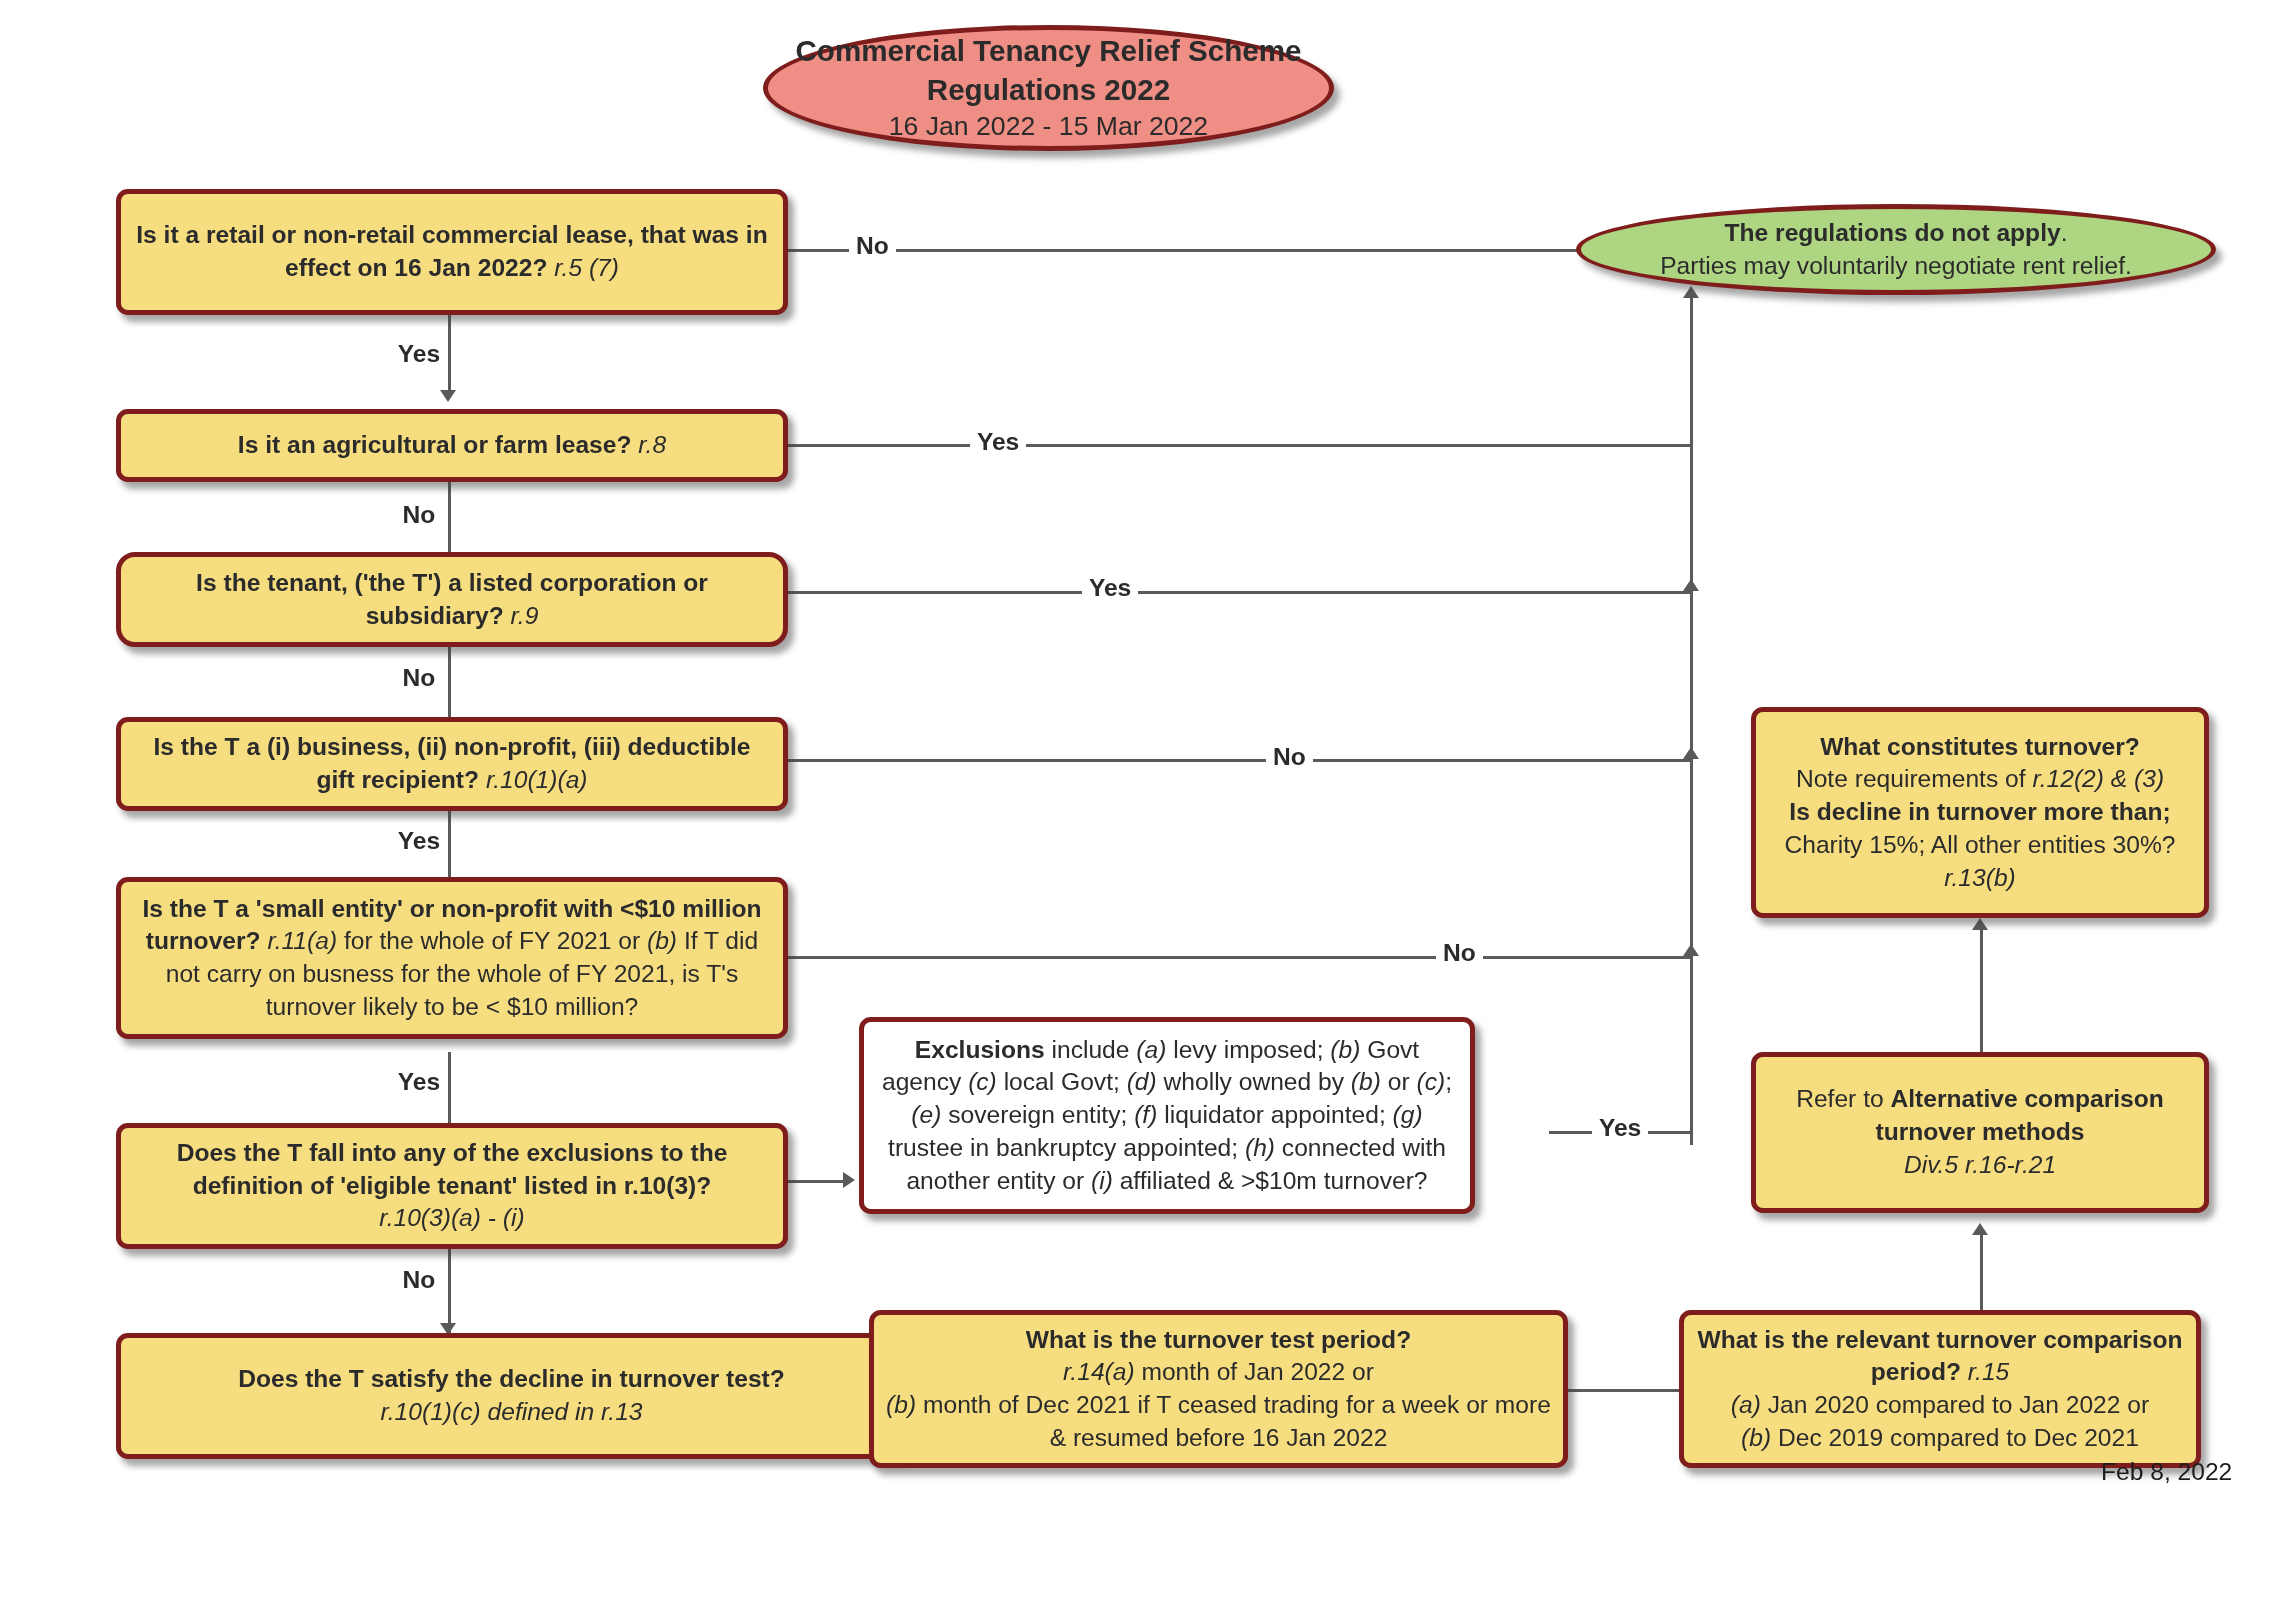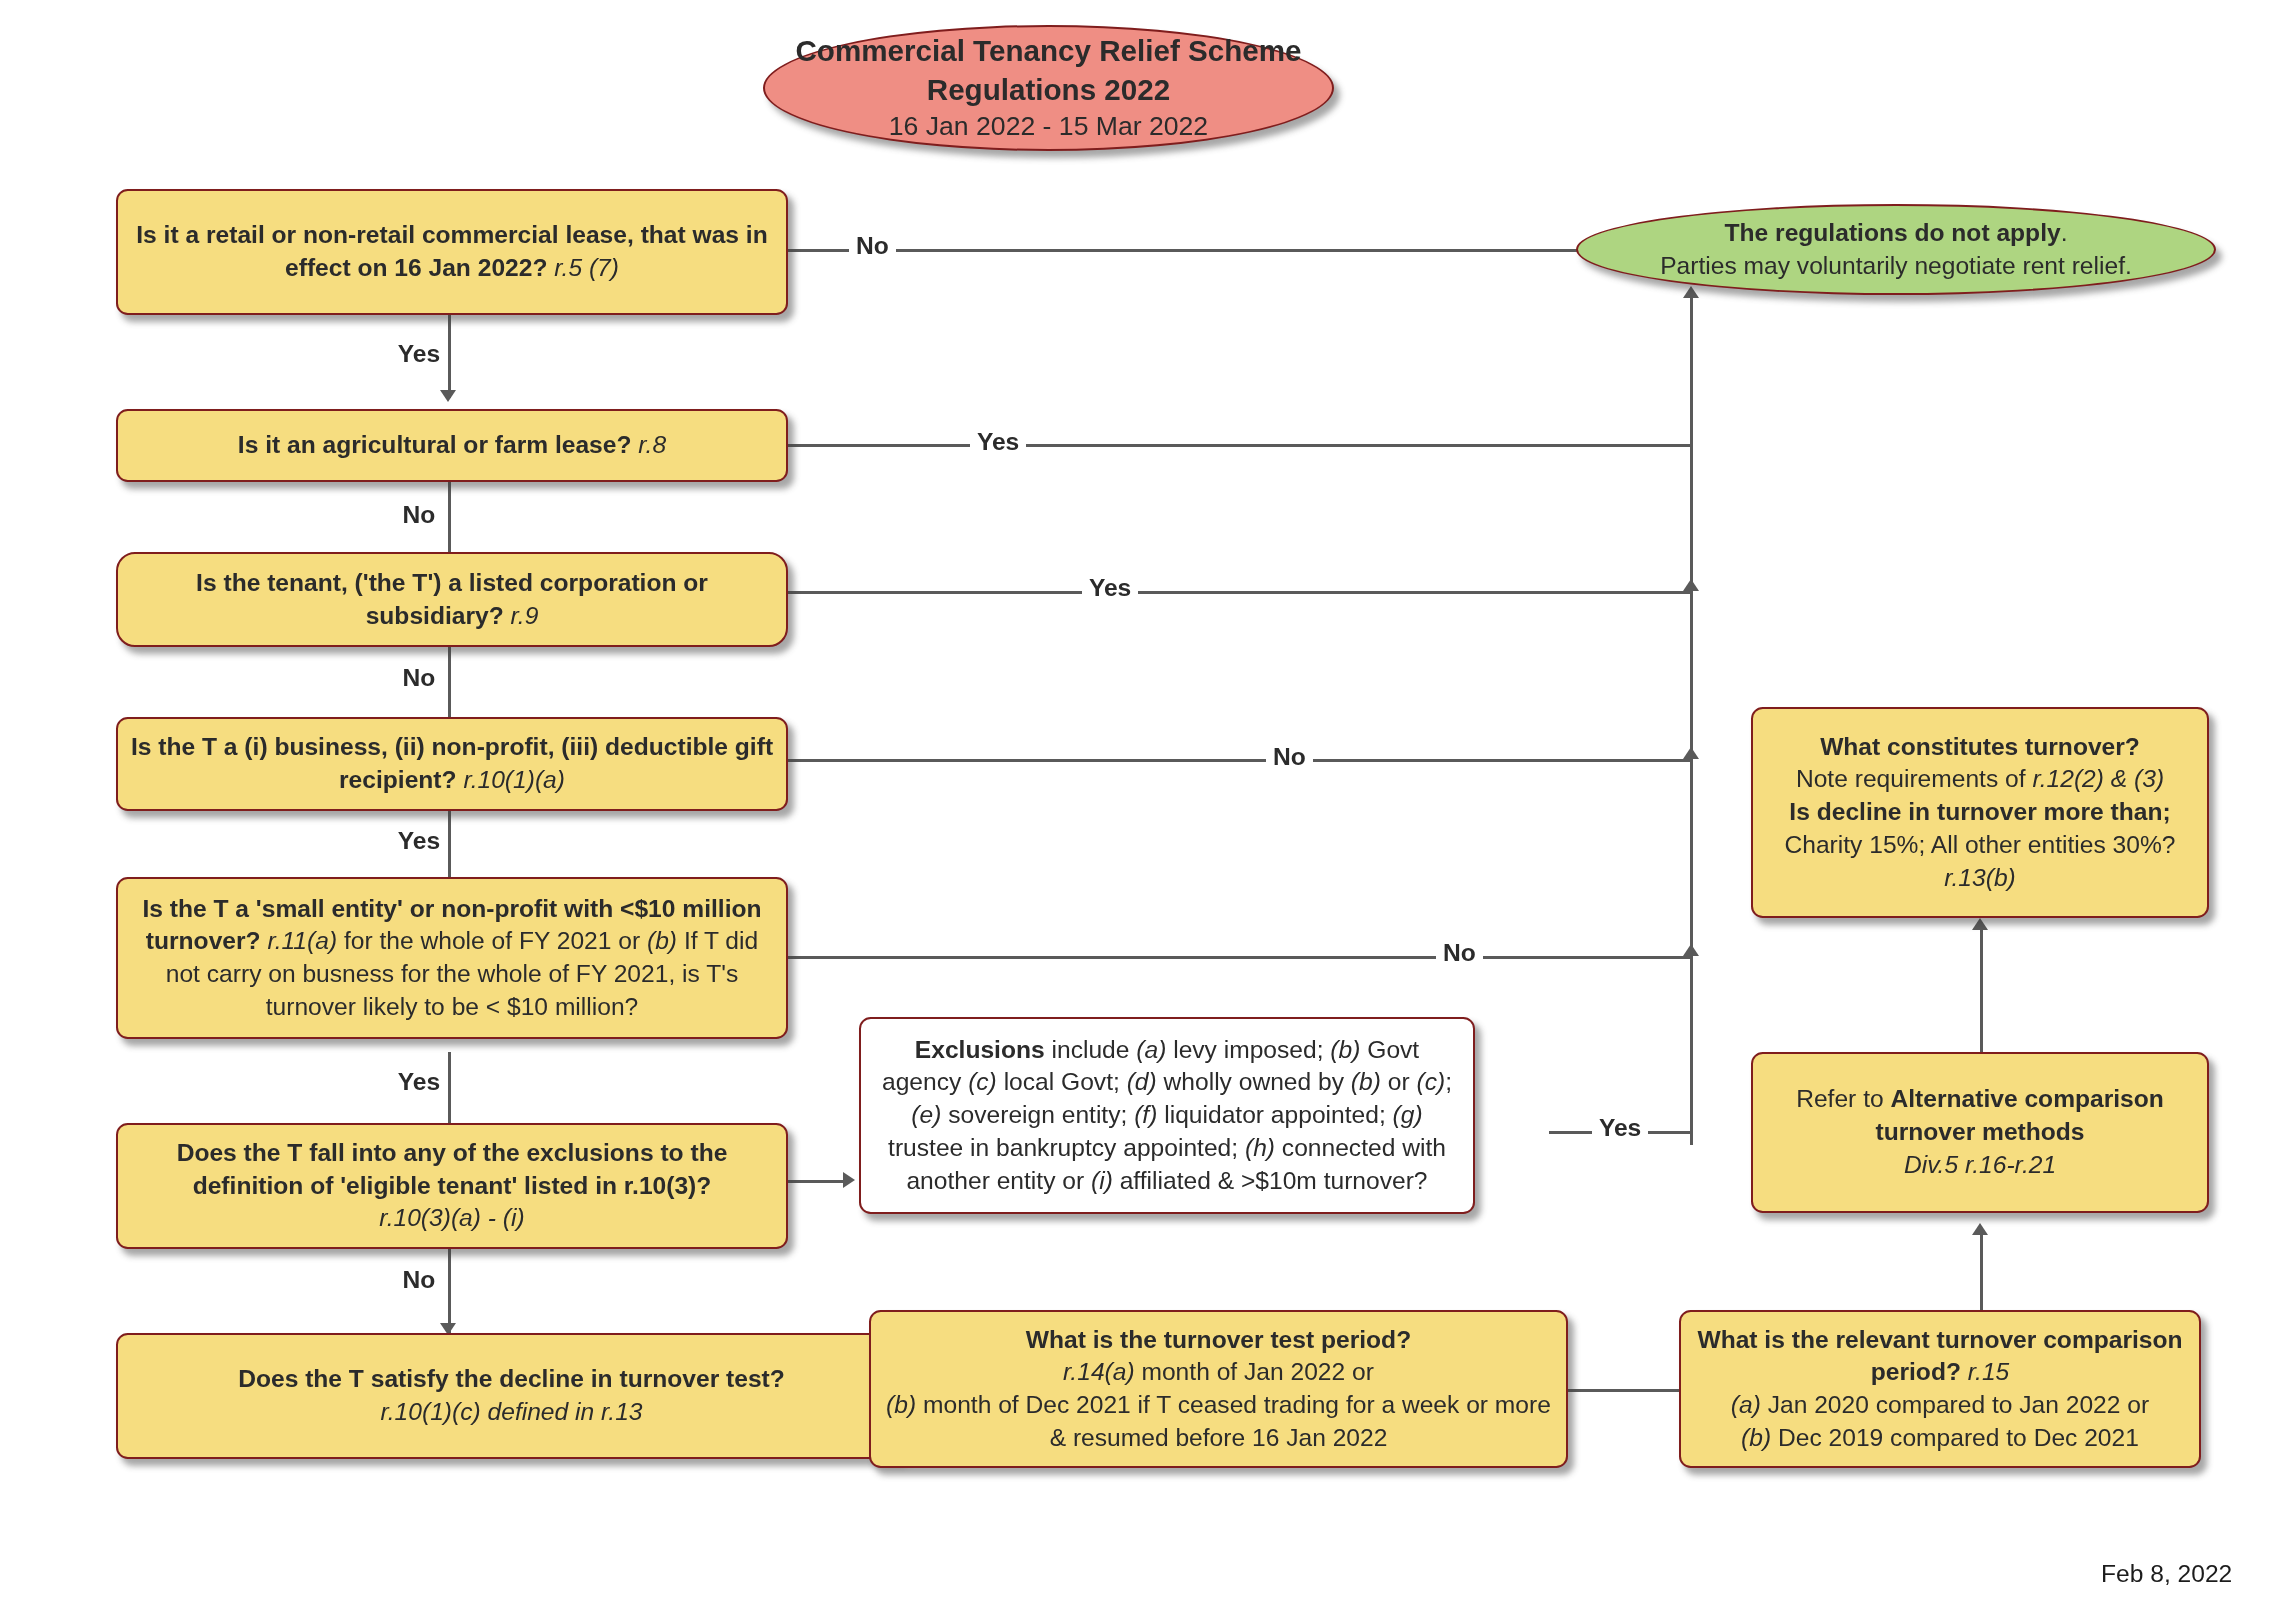--- a/index.html
+++ b/index.html
@@ -21,21 +21,21 @@
 
   
   .node {
     position: absolute;
     box-sizing: border-box;
     display: flex;
     align-items: center;
     justify-content: flex-end;
     text-align: center;
     line-height: 1.33;
-    border: 2px solid #7f1d1d;
+    border: 5px solid #7f1d1d;
     box-shadow: 5.9px 6.9px 6.9px rgba(60,60,60,0.45);
     z-index: 5;
   }
   .node .inner { width: 100%; padding: 3.9px 11.8px; box-sizing: border-box; }
 
   .yellow  { background: #f6dd80; border-radius: 11.8px; }
   .white   { background: #ffffff; border-radius: 11.8px; }
   .salmon  { background: #ef8e84; border-radius: 50% / 50%; }
   .green   { background: #aed581; border-radius: 50% / 50%; }
 
@@ -258,16 +258,16 @@
   </div>
 
   <div class="node yellow" style="left:1679px; top:1310px; width:522px; height:158px;">
     <div class="inner t-body">
       <div><b>What is the relevant turnover comparison period?</b><i> r.15</i></div>
       <div><i>(a)</i><span> Jan 2020 compared to Jan 2022 or</span></div>
       <div><i>(b)</i><span> Dec 2019 compared to Dec 2021</span></div>
     </div>
   </div>
 
-  <div class="footer-date" style="left:2101px; top:1560px;text-align:center;">Feb 8, 2022</div>
+  <div class="footer-date" style="left:2101px; top:1458px;text-align:center;">Feb 8, 2022</div>
 
 </div>
 
 
 </body></html>

